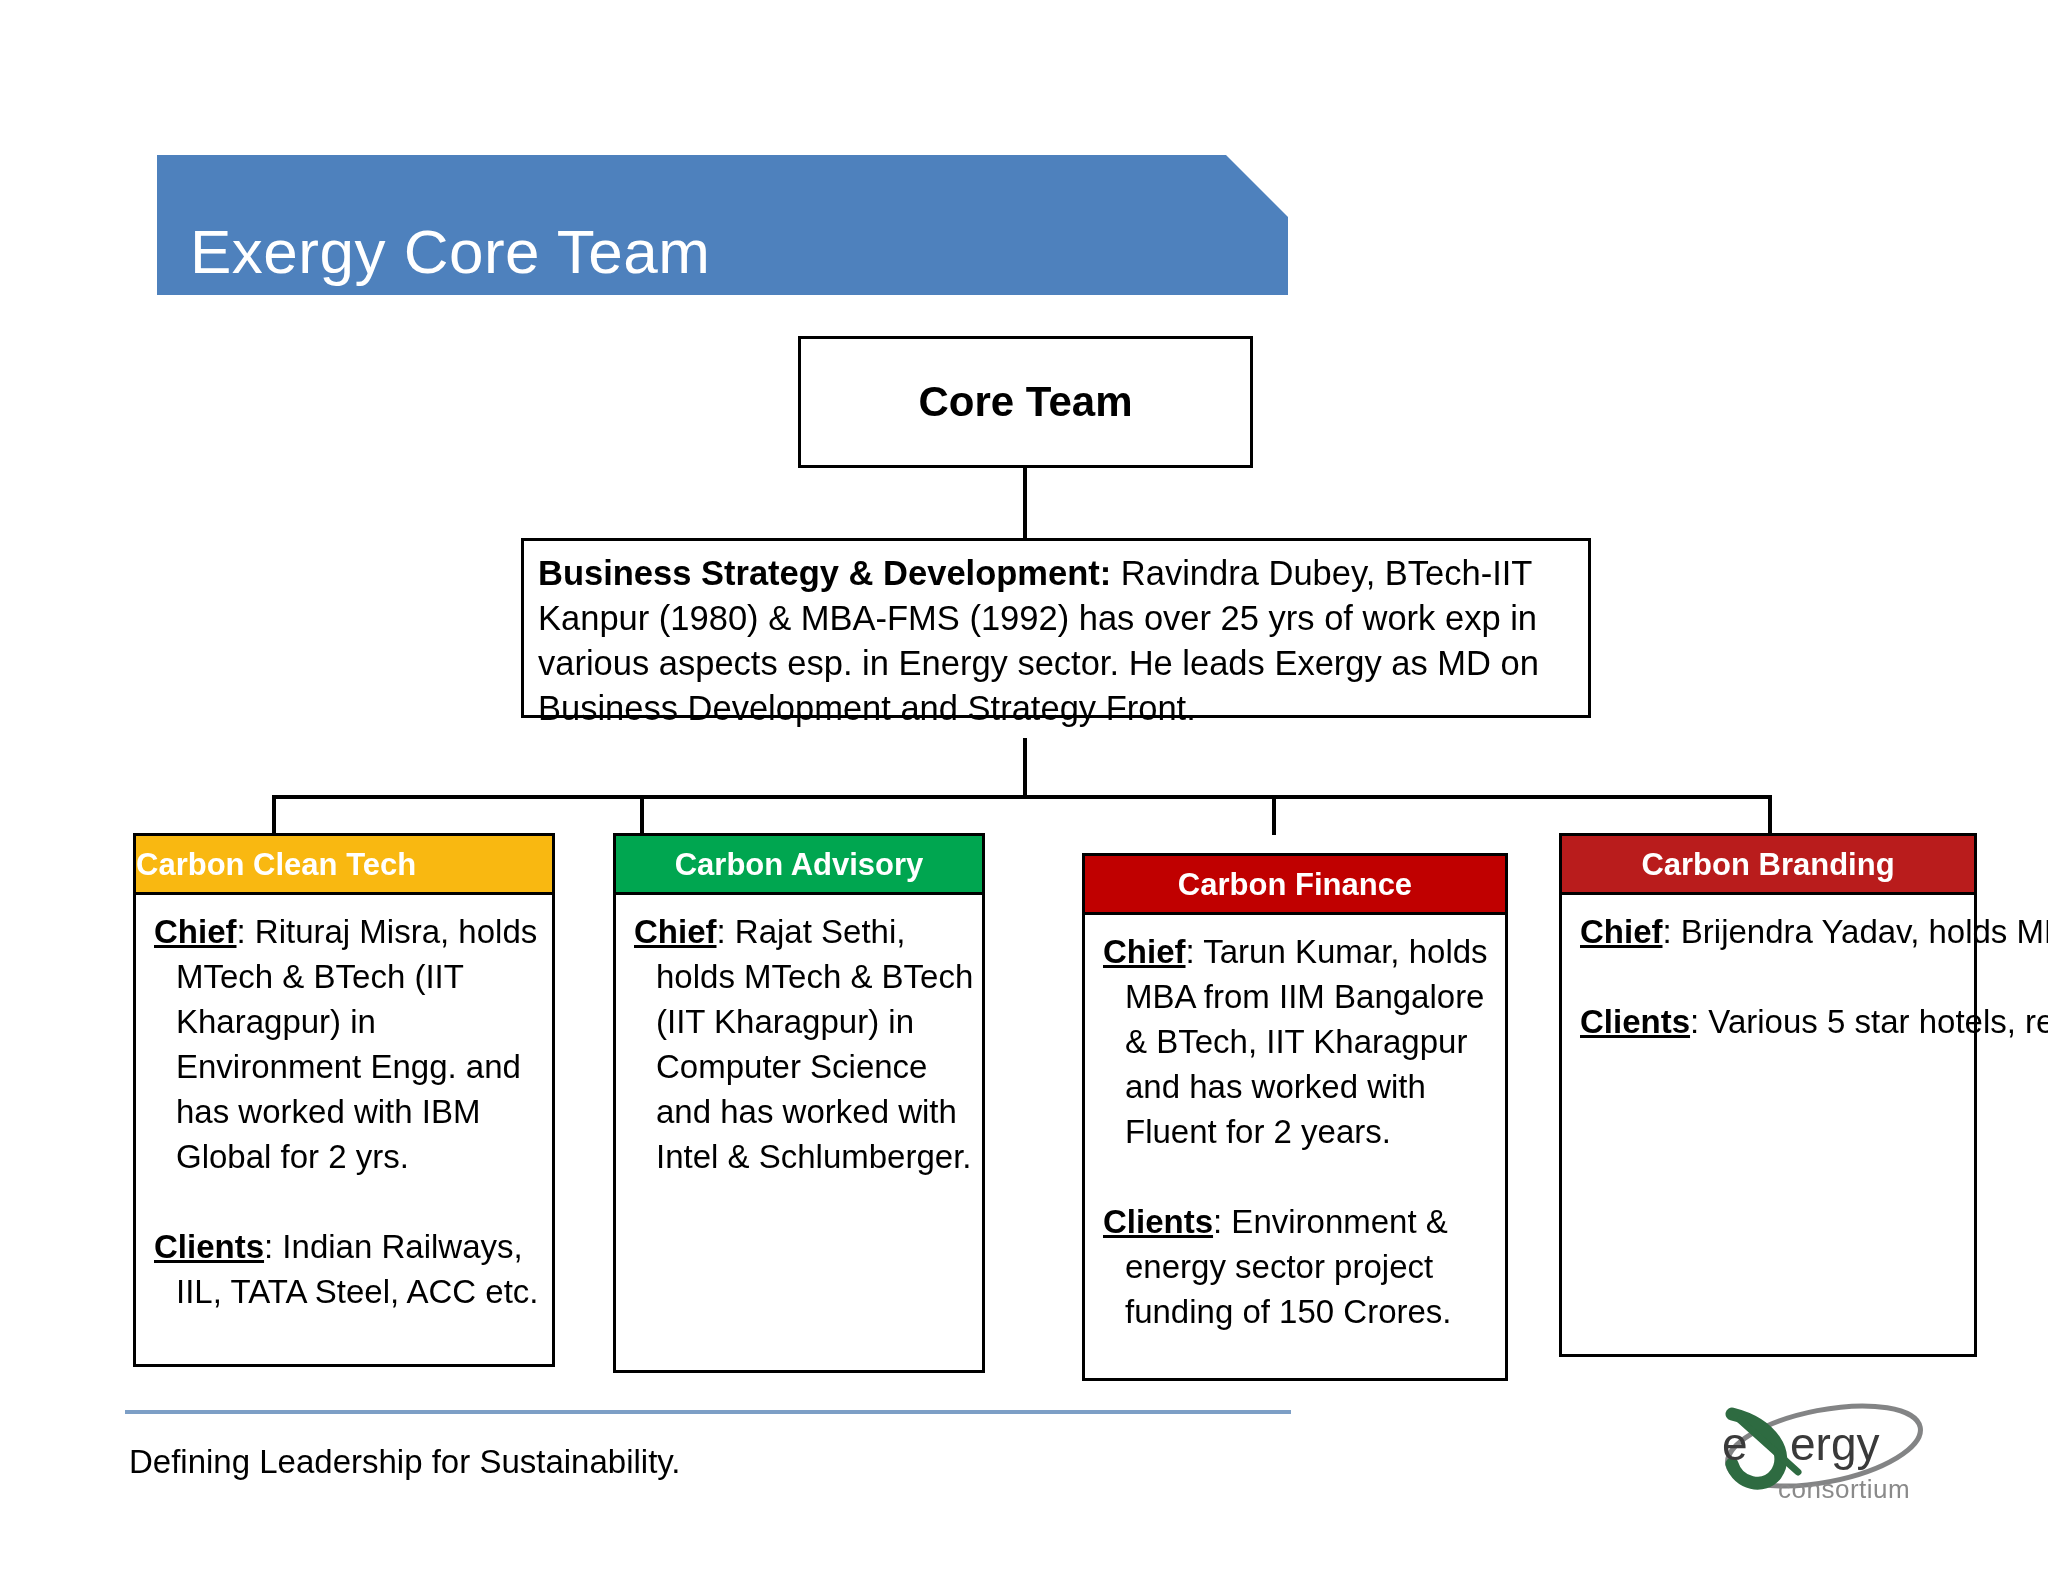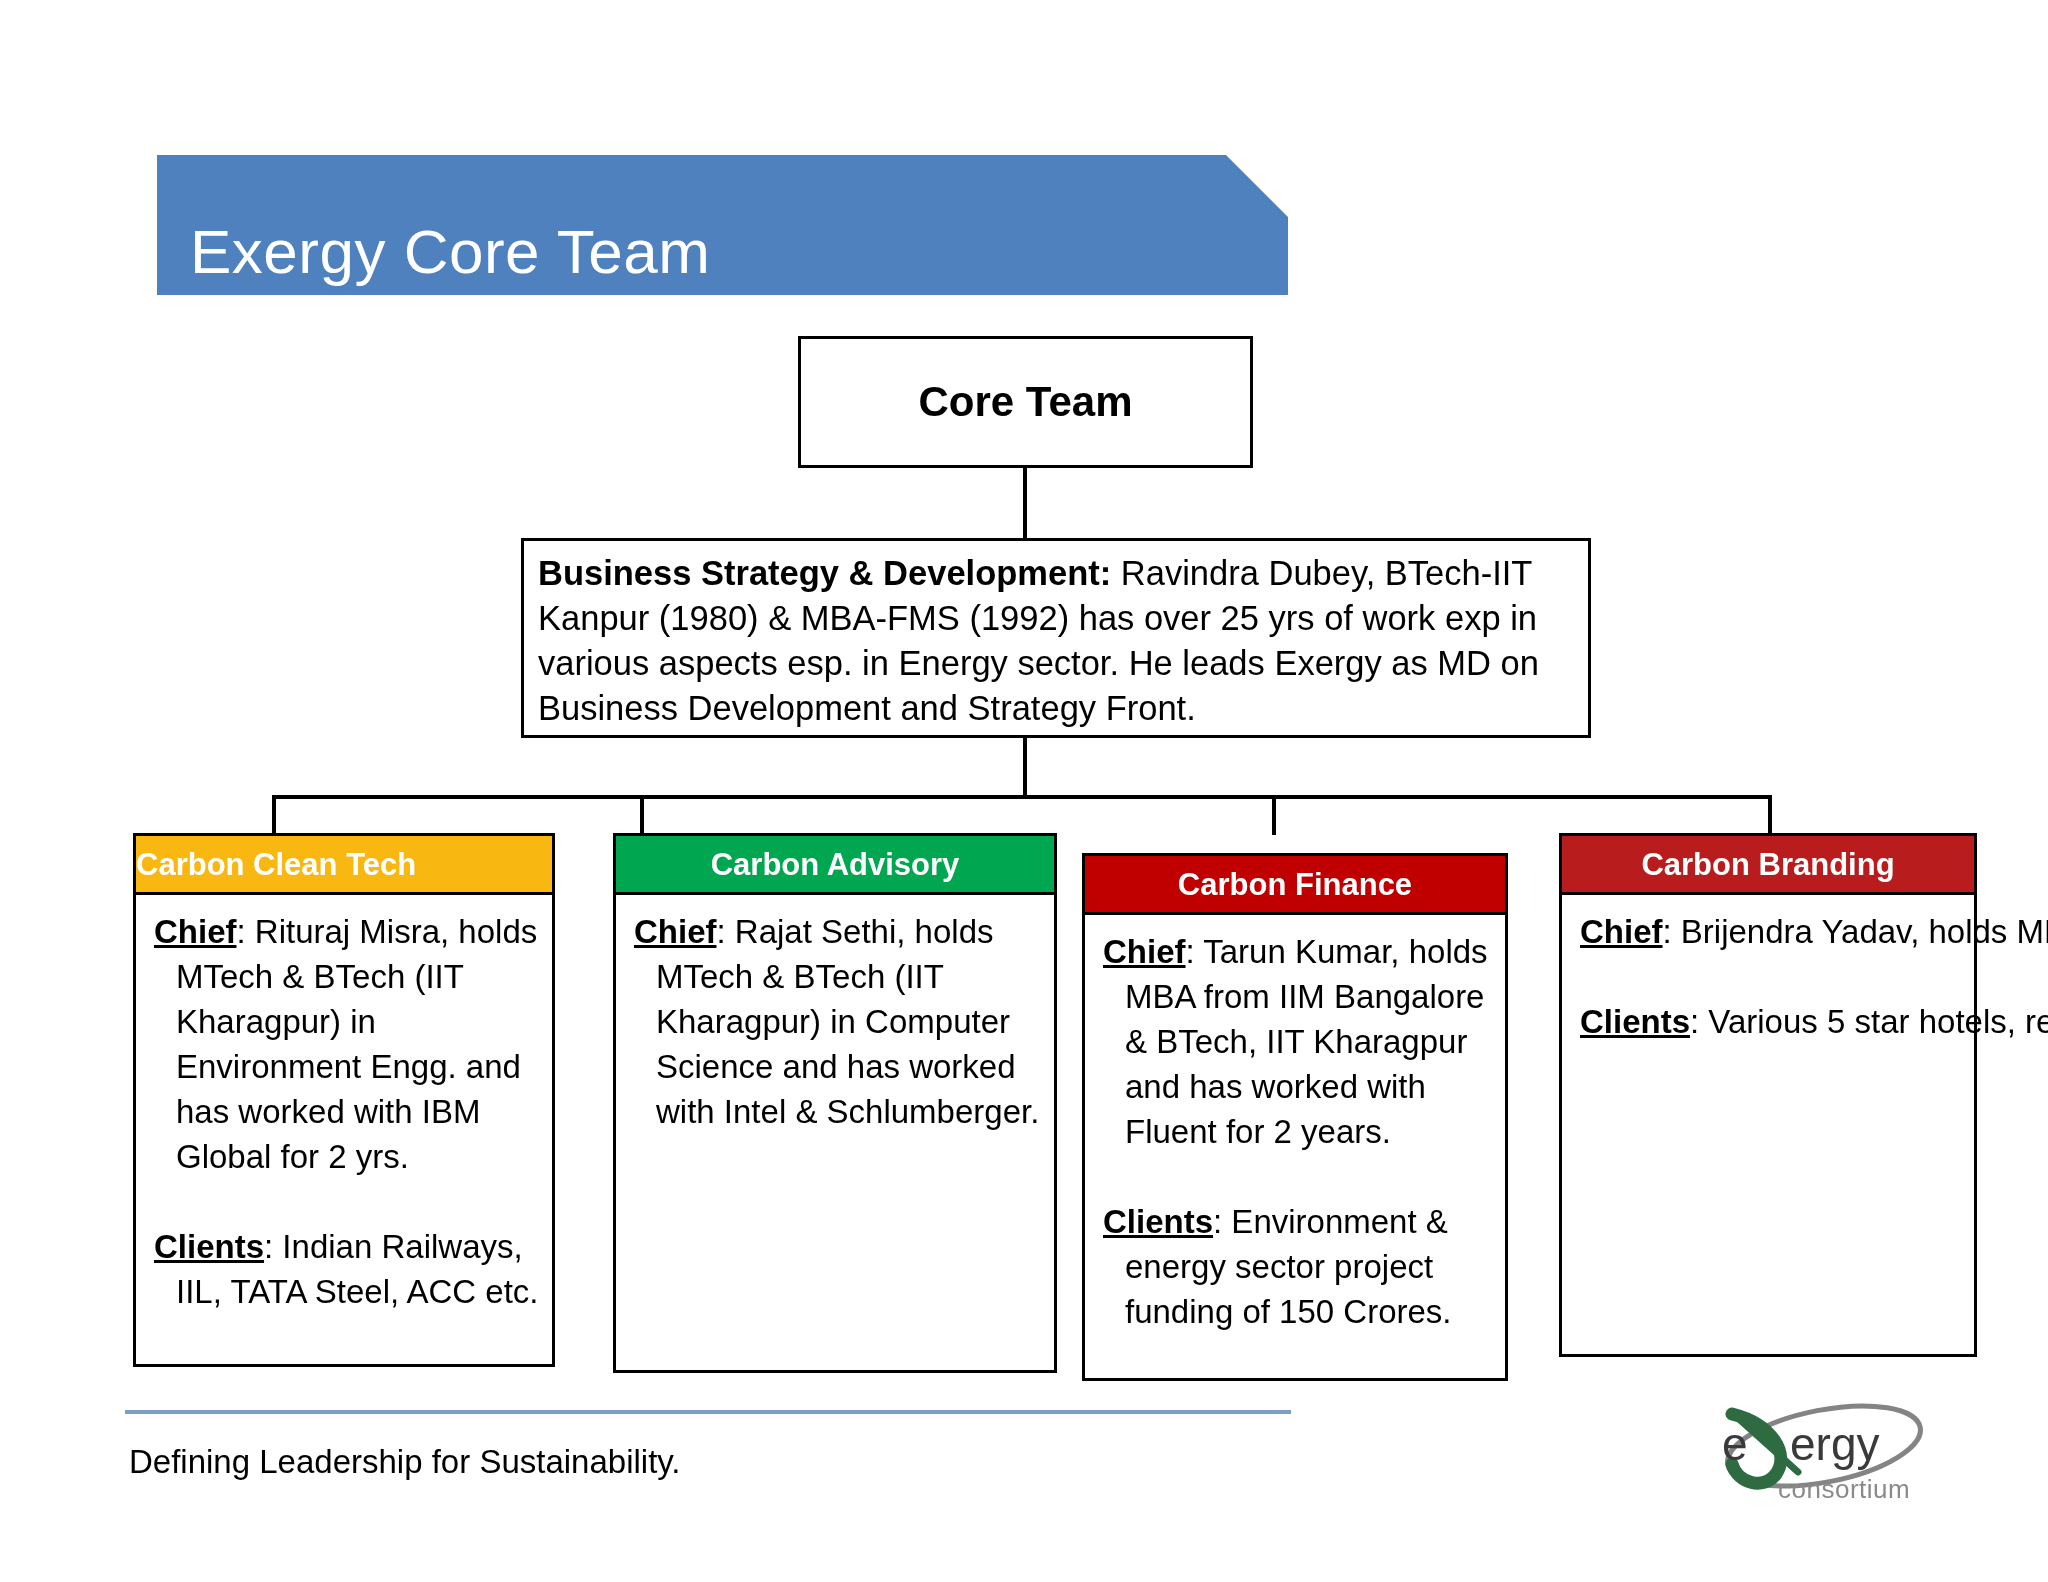--- a/index.html
+++ b/index.html
@@ -69,21 +69,21 @@
     background: #000000;
     height: 4px;
   }
 
   
   #strategy-box {
     position: absolute;
     left: 521px;
     top: 538px;
     width: 1070px;
-    height: 200px;
+    height: 180px;
     border: 3px solid #000000;
     background: #ffffff;
     box-sizing: border-box;
     padding: 10px 4px 0 14px;
   }
   #strategy-text {
     font-size: 34.5px;
     line-height: 45px;
     text-align: left;
   }
@@ -124,21 +124,21 @@
     text-indent: -22px;
     padding-left: 22px;
     white-space: normal;
   }
   .para b { font-weight: bold; text-decoration: underline; }
   .gap { height: 45px; }
 
   
   #col-1 { left: 133px;  width: 422px; }
   #col-1 .col-body { height: 472px; }
-  #col-2 { left: 613px;  width: 444px; }
+  #col-2 { left: 613px;  width: 372px; }
   #col-2 .col-body { height: 478px; }
   #col-3 { left: 1082px; width: 426px; margin-top: 20px; }
   #col-3 .col-body { height: 466px; }
   #col-4 { left: 1559px; width: 418px; }
   #col-4 .col-body { height: 462px; overflow: visible; }
   #col-4 .col-body .para { white-space: nowrap; }
 
   
   #footer-rule {
     position: absolute;

